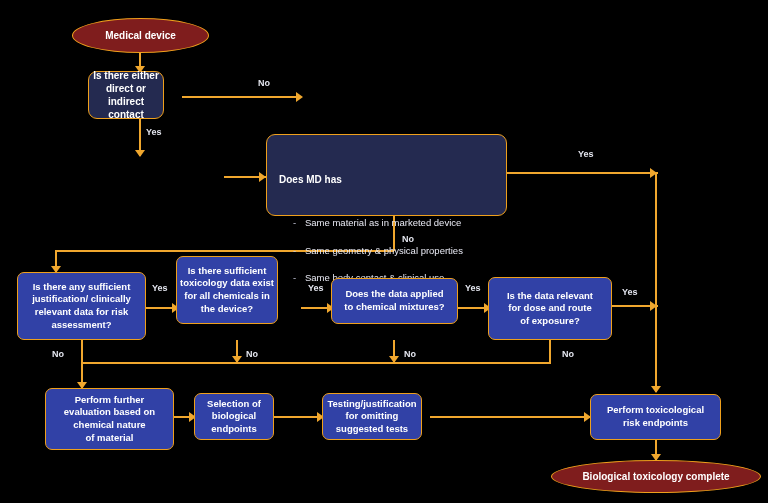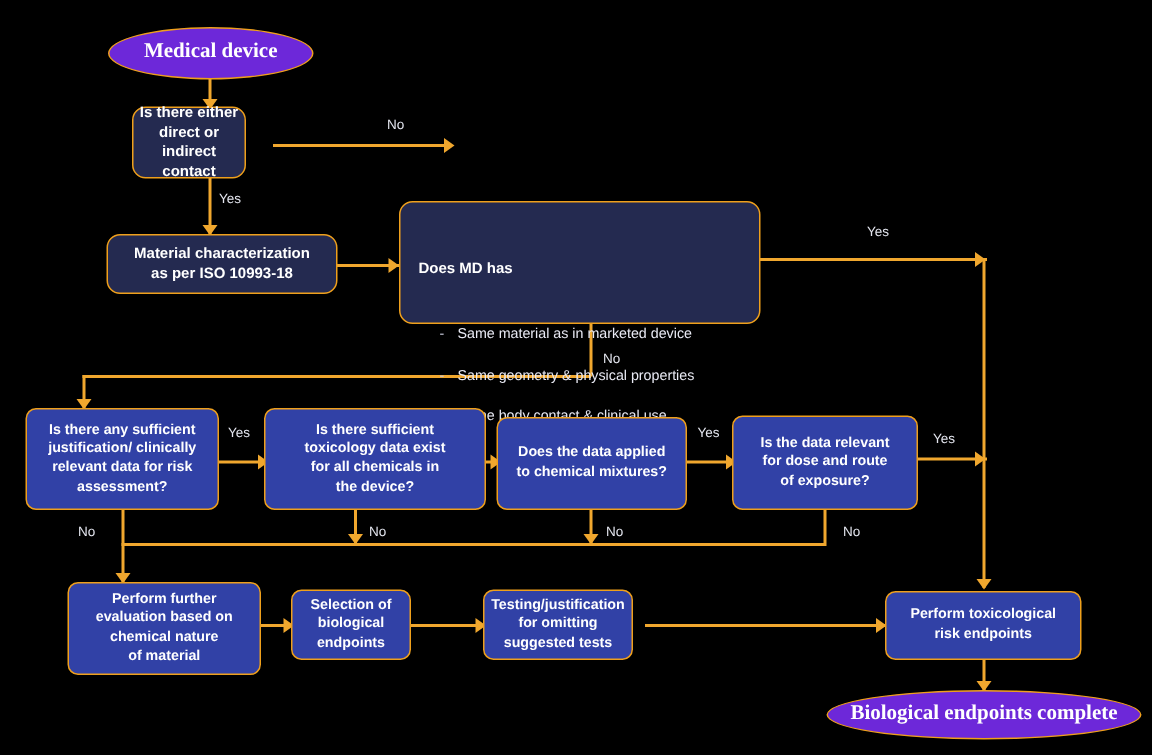--- a/index.html
+++ b/index.html
@@ -21,27 +21,26 @@
     box-sizing: border-box;
     display: flex;
     align-items: center;
     justify-content: center;
     text-align: center;
     color: #ffffff;
     line-height: 1.32;
     white-space: pre-line;
   }
   .terminator {
-    background: #6d28d9;
+    background: #7f1d1d;
     border: 1px solid #efa01c;
     border-radius: 50%;
     color: #ffffff;
-    font-size: 14px;
-    font-weight: 600;
-    font-family: Liberation Serif, serif;
+    font-size: 10px;
+    font-weight: 600;
   }
   .navy {
     background: #242a50;
     border: 1.4px solid #efa01c;
     border-radius: 9px;
     font-size: 10px;
     font-weight: 600;
   }
   .blue {
     background: #3141a6;
@@ -100,21 +99,21 @@
   }
   .arrow.right {
     border-top: 5px solid transparent;
     border-bottom: 5px solid transparent;
     border-left: 7px solid #f0a72e;
   }
   .elabel {
     position: absolute;
     color: #e4e6ef;
     font-size: 9px;
-    font-weight: 400;
+    font-weight: 700;
     white-space: nowrap;
   }
   .plain-text {
     position: absolute;
     color: #e8e9f2;
     font-size: 10px;
     font-weight: 600;
     white-space: nowrap;
   }
 </style>
@@ -195,43 +194,41 @@
   <div class="elabel" style="left:562px; top:349px;">No</div>
 
   <div class="node terminator" style="left:72px; top:18px; width:137px; height:35px;">Medical device</div>
 
   <div class="node navy" style="left:88px; top:71px; width:76px; height:48px;">Is there either
 direct or indirect
 contact</div>
 
   <div class="plain-text" style="left:315px; top:89px;margin-top:48px;">ISO 10993-1 does not apply</div>
 
-  <div class="node navy" style="left:71px; top:156px; width:154px; height:40px;">Material characterization
-as per ISO 10993-18</div>
 
   <div class="node navy listnode" style="left:266px; top:134px; width:241px; height:82px;">
     <div class="list-title">Does MD has</div>
     <ul>
       <li>Same material as in marketed device</li>
       <li>Same geometry &amp; physical properties</li>
       <li>Same body contact &amp; clinical use</li>
     </ul>
   </div>
 
   <div class="node blue" style="left:17px; top:272px; width:129px; height:68px;">Is there any sufficient
 justification/ clinically
 relevant data for risk
 assessment?</div>
 
-  <div class="node blue" style="left:176px; top:272px; width:148px; height:68px;">Is there sufficient
+  <div class="node blue" style="left:176px; top:256px; width:102px; height:68px;">Is there sufficient
 toxicology data exist
 for all chemicals in
 the device?</div>
 
-  <div class="node blue" style="left:331px; top:278px; width:127px; height:62px;">Does the data applied
+  <div class="node blue" style="left:331px; top:278px; width:127px; height:46px;">Does the data applied
 to chemical mixtures?</div>
 
   <div class="node blue" style="left:488px; top:277px; width:124px; height:63px;">Is the data relevant
 for dose and route
 of exposure?</div>
 
   <div class="node blue" style="left:17px; top:388px; width:129px; height:62px;margin-left:28px;">Perform further
 evaluation based on
 chemical nature
 of material</div>
@@ -240,15 +237,15 @@
 biological
 endpoints</div>
 
   <div class="node blue" style="left:322px; top:393px; width:100px; height:47px;">Testing/justification
 for omitting
 suggested tests</div>
 
   <div class="node blue" style="left:590px; top:394px; width:131px; height:46px;">Perform toxicological
 risk endpoints</div>
 
-  <div class="node terminator" style="left:551px; top:460px; width:210px; height:33px;">Biological endpoints complete</div>
+  <div class="node terminator" style="left:551px; top:460px; width:210px; height:33px;">Biological toxicology complete</div>
 
 </div>
 
 </body></html>

